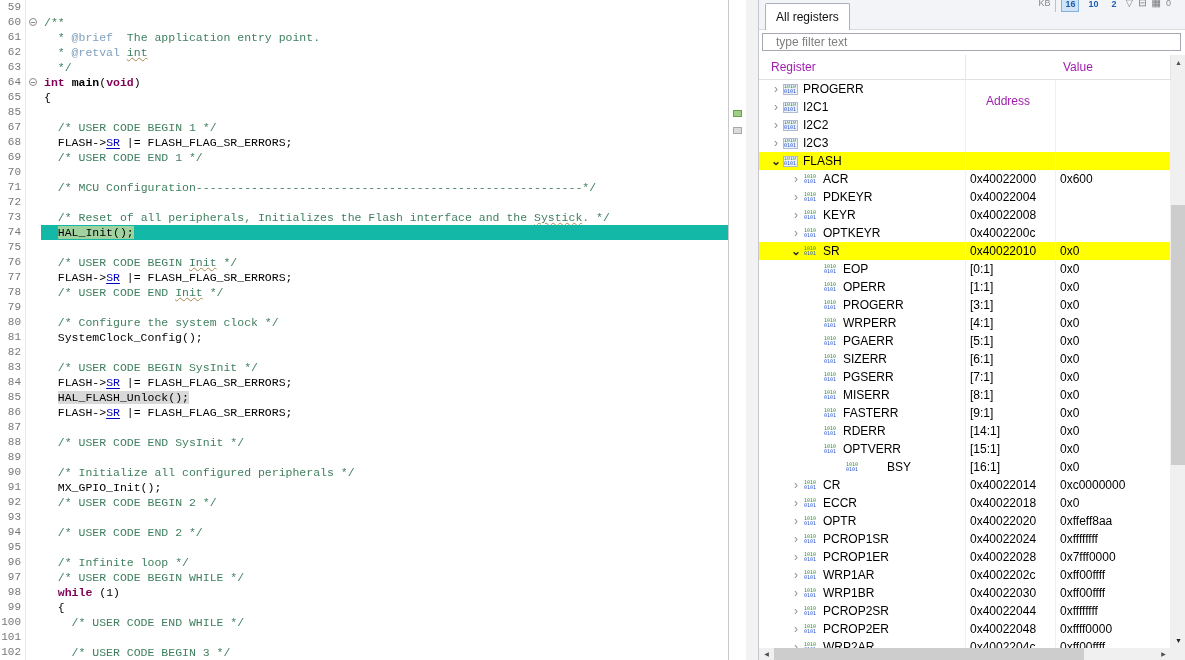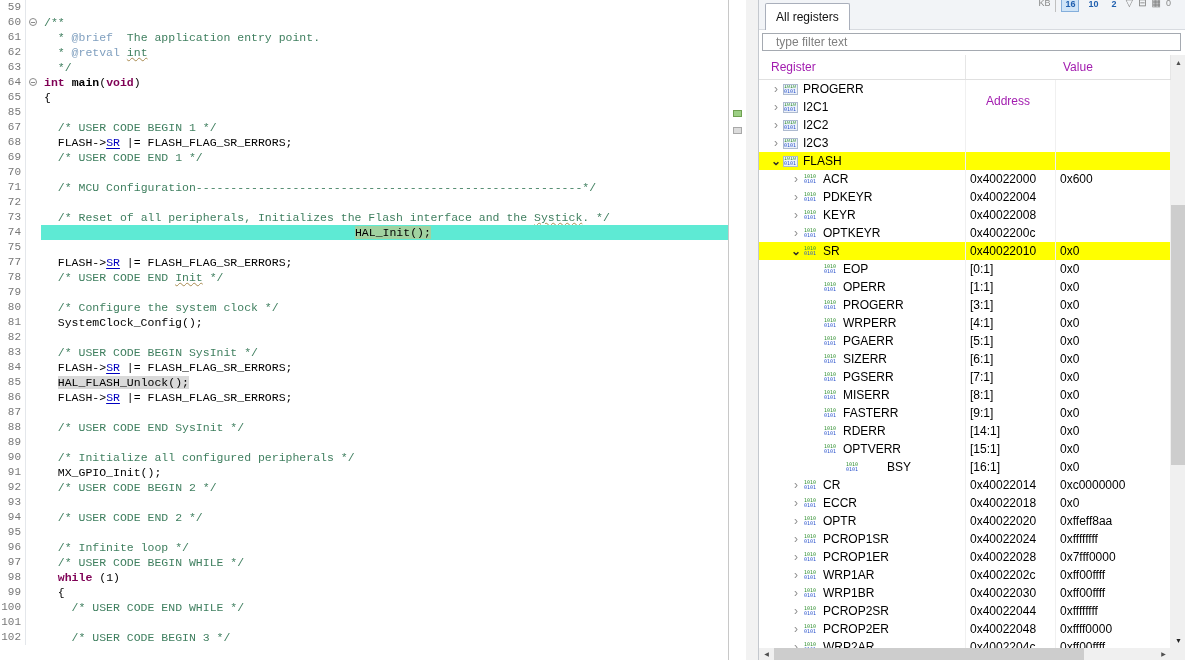--- a/index.html
+++ b/index.html
@@ -20,21 +20,21 @@
     flex:none; width:26px; text-align:right; padding-right:4px;
     color:#787878; font-size:11px; border-right:1px solid #E4E7EB;
   }
   .foldcol { flex:none; width:15px; position:relative; }
   .foldmark {
     position:absolute; left:3px; top:3px; width:8px; height:8px;
     border:1px solid #8a8a8a; border-radius:50%; background:#fff;
   }
   .foldmark::after { content:""; position:absolute; left:1px; right:1px; top:3px; border-top:1px solid #8a8a8a; }
   .content { flex:1; padding-left:3px; color:#000; }
-  .curline .content { background:#5eead4;text-align:center; }
+  .curline .content { background:#14b8a6; }
   .cm  { color:#3F7F5F; }
   .tag { color:#7F9FBF; }
   .kw  { color:#7F0055; font-weight:bold; }
   .bold { font-weight:bold; }
   .fld { color:#0000C0; text-decoration:underline; text-underline-offset:2px; }
   .wavy { text-decoration-line:underline; text-decoration-style:wavy; text-decoration-color:#A88A50; text-decoration-thickness:1px; }
   .cm.wavy { text-decoration-color:#A88A50; }
   .ip  { background:#A0D2A0; }
   .occ { background:#D9D9D9; }
 
@@ -117,20 +117,21 @@
       <div class="line"><span class="ln">85</span><span class="foldcol"></span><span class="content"></span></div>
       <div class="line"><span class="ln">67</span><span class="foldcol"></span><span class="content"><span>  </span><span class="cm">/* USER CODE BEGIN 1 */</span></span></div>
       <div class="line"><span class="ln">68</span><span class="foldcol"></span><span class="content"><span>  FLASH-&gt;</span><span class="fld">SR</span><span> |= FLASH_FLAG_SR_ERRORS;</span></span></div>
       <div class="line"><span class="ln">69</span><span class="foldcol"></span><span class="content"><span>  </span><span class="cm">/* USER CODE END 1 */</span></span></div>
       <div class="line"><span class="ln">70</span><span class="foldcol"></span><span class="content"></span></div>
       <div class="line"><span class="ln">71</span><span class="foldcol"></span><span class="content"><span>  </span><span class="cm">/* MCU Configuration--------------------------------------------------------*/</span></span></div>
       <div class="line"><span class="ln">72</span><span class="foldcol"></span><span class="content"></span></div>
       <div class="line"><span class="ln">73</span><span class="foldcol"></span><span class="content"><span>  </span><span class="cm">/* Reset of all peripherals, Initializes the Flash interface and the </span><span class="cm wavy">Systick</span><span class="cm">. */</span></span></div>
       <div class="line curline"><span class="ln">74</span><span class="foldcol"></span><span class="content"><span>  </span><span class="ip">HAL_Init();</span></span></div>
       <div class="line"><span class="ln">75</span><span class="foldcol"></span><span class="content"></span></div>
+      <div class="line"><span class="ln">76</span><span class="foldcol"></span><span class="content"><span>  </span><span class="cm">/* USER CODE BEGIN </span><span class="cm wavy">Init</span><span class="cm"> */</span></span></div>
       <div class="line"><span class="ln">77</span><span class="foldcol"></span><span class="content"><span>  FLASH-&gt;</span><span class="fld">SR</span><span> |= FLASH_FLAG_SR_ERRORS;</span></span></div>
       <div class="line"><span class="ln">78</span><span class="foldcol"></span><span class="content"><span>  </span><span class="cm">/* USER CODE END </span><span class="cm wavy">Init</span><span class="cm"> */</span></span></div>
       <div class="line"><span class="ln">79</span><span class="foldcol"></span><span class="content"></span></div>
       <div class="line"><span class="ln">80</span><span class="foldcol"></span><span class="content"><span>  </span><span class="cm">/* Configure the system clock */</span></span></div>
       <div class="line"><span class="ln">81</span><span class="foldcol"></span><span class="content"><span>  SystemClock_Config();</span></span></div>
       <div class="line"><span class="ln">82</span><span class="foldcol"></span><span class="content"></span></div>
       <div class="line"><span class="ln">83</span><span class="foldcol"></span><span class="content"><span>  </span><span class="cm">/* USER CODE BEGIN SysInit */</span></span></div>
       <div class="line"><span class="ln">84</span><span class="foldcol"></span><span class="content"><span>  FLASH-&gt;</span><span class="fld">SR</span><span> |= FLASH_FLAG_SR_ERRORS;</span></span></div>
       <div class="line"><span class="ln">85</span><span class="foldcol"></span><span class="content"><span>  </span><span class="occ">HAL_FLASH_Unlock();</span></span></div>
       <div class="line"><span class="ln">86</span><span class="foldcol"></span><span class="content"><span>  FLASH-&gt;</span><span class="fld">SR</span><span> |= FLASH_FLAG_SR_ERRORS;</span></span></div>

